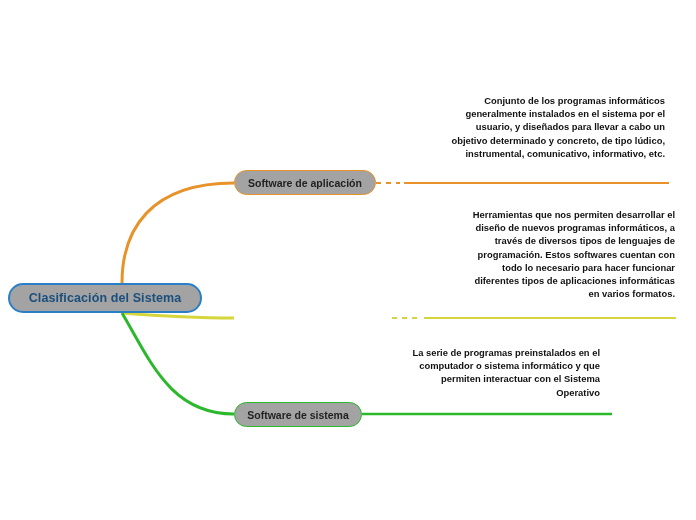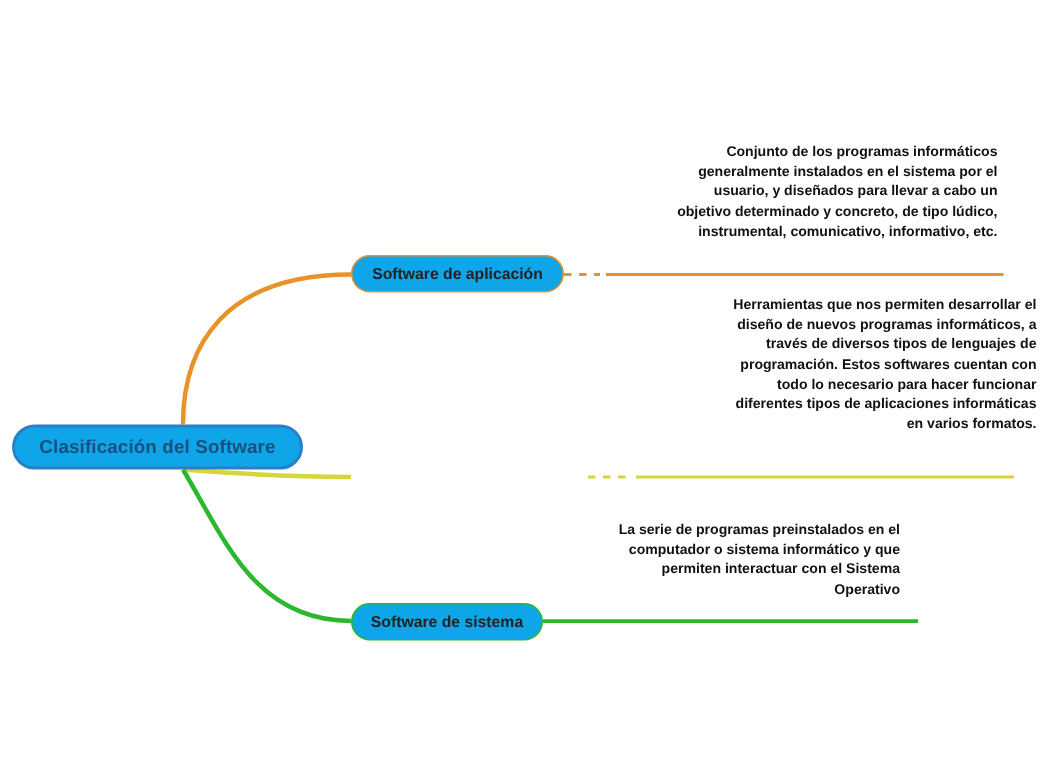--- a/index.html
+++ b/index.html
@@ -21,21 +21,21 @@
   svg.links {
     position: absolute;
     left: 0;
     top: 0;
     width: 696px;
     height: 520px;
   }
   .node {
     position: absolute;
     box-sizing: border-box;
-    background: #0ea5e9;
+    background: #a3a3a3;
     border-radius: 14px;
     display: flex;
     align-items: center;
     justify-content: center;
     white-space: nowrap;
   }
   .root-node {
     left: 8px;
     top: 283px;
     width: 194px;
@@ -82,23 +82,22 @@
     color: #111111;
     text-align: right;
   }
   #note-aplicacion {
     left: 450px;
     top: 94px;
     width: 215px;
   }
   #note-programacion {
     left: 470px;
-    top: 196px;
+    top: 208px;
     width: 205px;
-    margin-left: 16px;
   }
   #note-sistema {
     left: 400px;
     top: 346px;
     width: 200px;
   }
 </style>
 </head>
 <body>
 
@@ -115,21 +114,21 @@
     <path d="M 376 183 L 400 183" fill="none" stroke="#e8922a" stroke-width="2" stroke-dasharray="5 5"></path>
     <path d="M 404 183 L 669 183" fill="none" stroke="#e8922a" stroke-width="2"></path>
 
     <path d="M 392 318 L 420 318" fill="none" stroke="#d6d63c" stroke-width="2" stroke-dasharray="5 5"></path>
     <path d="M 424 318 L 676 318" fill="none" stroke="#d6d63c" stroke-width="2"></path>
 
     <path d="M 362 414 L 612 414" fill="none" stroke="#2cb82c" stroke-width="2.5"></path>
   </svg>
 
   <div class="node root-node">
-    <span>Clasificación del Software</span>
+    <span>Clasificación del Sistema</span>
   </div>
 
   <div class="node branch-node" id="node-aplicacion">
     <span>Software de aplicación</span>
   </div>
 
 
   <div class="node branch-node" id="node-sistema">
     <span>Software de sistema</span>
   </div>

